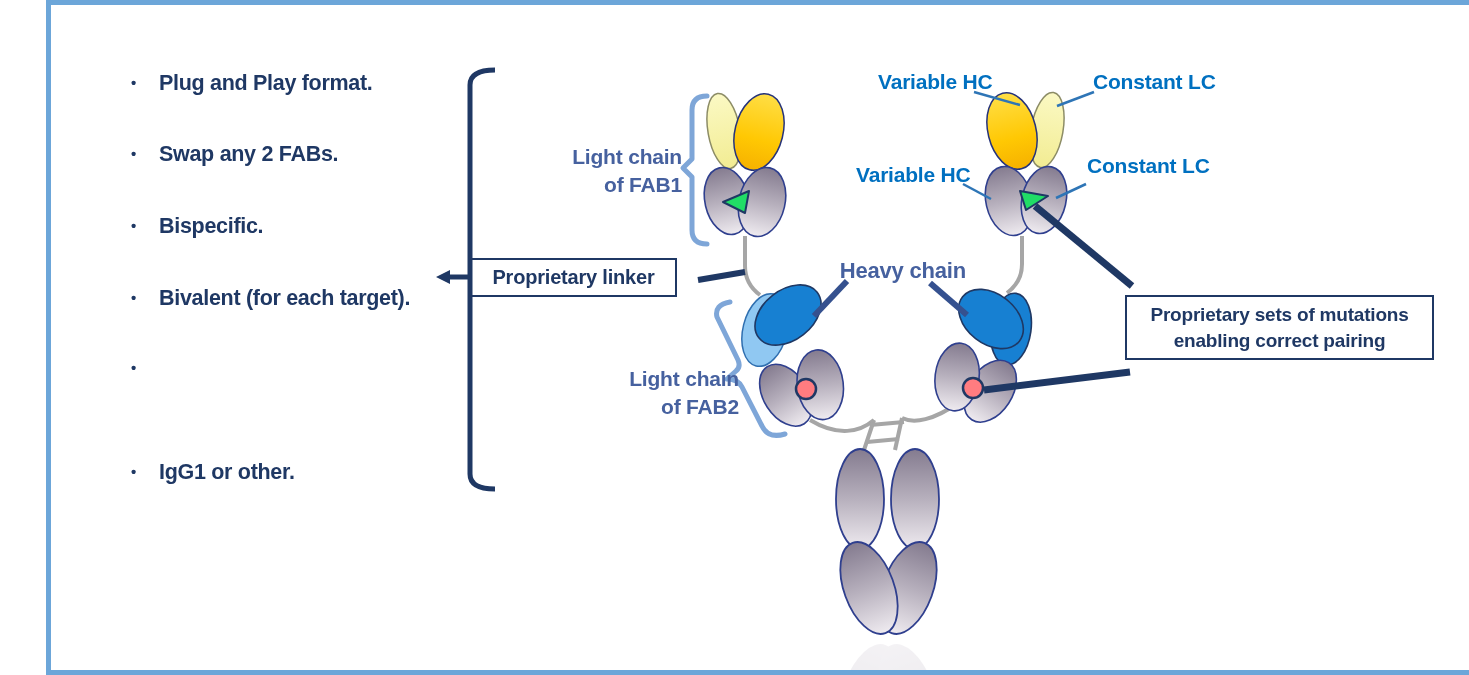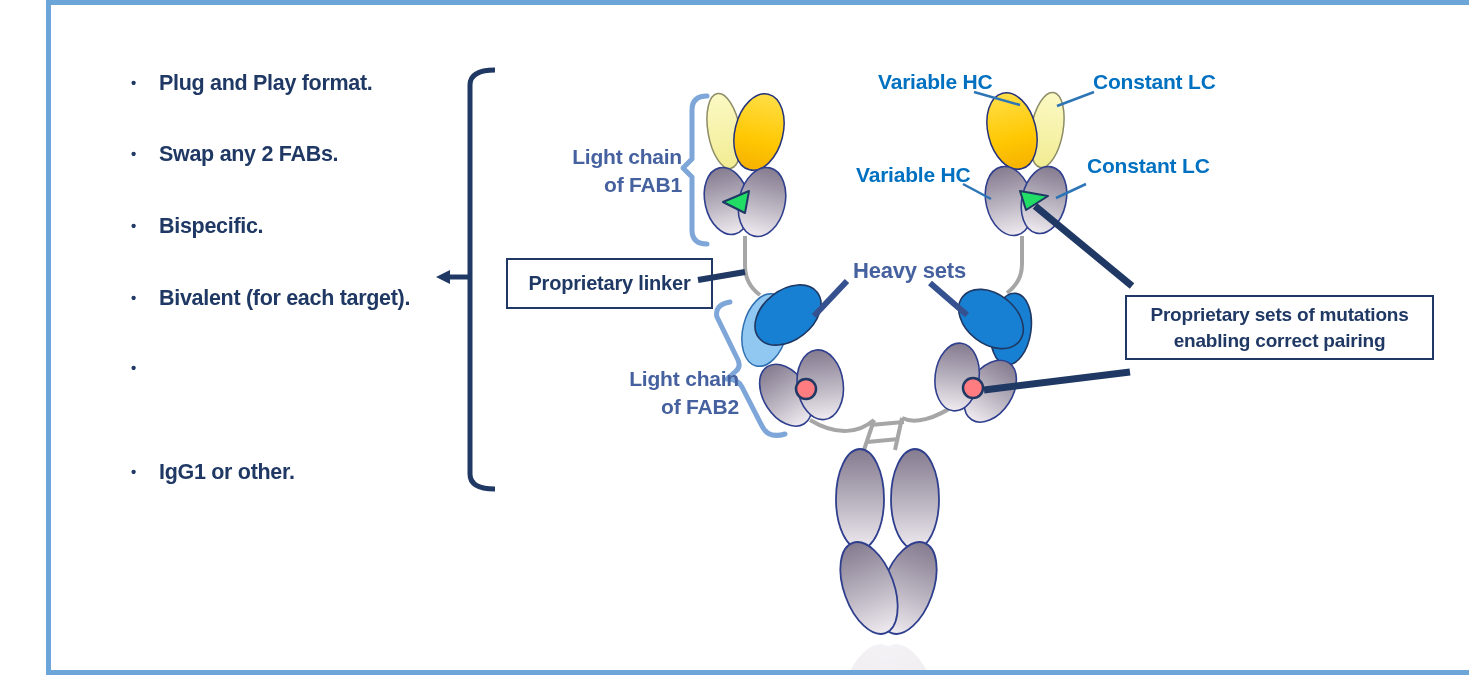--- a/index.html
+++ b/index.html
@@ -148,25 +148,25 @@
     <div class="bullet" style="top:213px"><span class="dot">•</span><span>Bispecific.</span></div>
     <div class="bullet" style="top:285px"><span class="dot">•</span><span>Bivalent (for each target).</span></div>
     <div class="bullet" style="top:358px;display:flex;"><span class="dot" style="flex:0 0 28px">•</span></div>
     <div class="bullet" style="top:459px"><span class="dot">•</span><span>IgG1 or other.</span></div>
   </div>
 
   <div class="lbl heading" style="left:470px;top:143px;width:166px;">Light chain
 of FAB1</div>
   <div class="lbl heading" style="left:527px;top:365px;width:166px;">Light chain
 of FAB2</div>
-  <div class="lbl heading heavy" style="left:770px;top:256px;width:150px;">Heavy sets</div>
+  <div class="lbl heading heavy" style="left:770px;top:256px;width:150px;">Heavy chain</div>
 
   <div class="lbl smalllbl" style="left:832px;top:70px;">Variable HC</div>
   <div class="lbl smalllbl" style="left:1047px;top:70px;">Constant LC</div>
   <div class="lbl smalllbl" style="left:810px;top:163px;">Variable HC</div>
   <div class="lbl smalllbl" style="left:1041px;top:154px;">Constant LC</div>
 
-  <div class="lbl callout linker" style="left:460px;top:258px;width:207px;height:51px;">Proprietary linker</div>
+  <div class="lbl callout linker" style="left:424px;top:258px;width:207px;height:39px;">Proprietary linker</div>
   <div class="lbl callout mutations" style="left:1079px;top:295px;width:309px;height:65px;">Proprietary sets of mutations
 enabling correct pairing</div>
 
   <div class="frame"></div>
 </div>
 
 </body></html>

